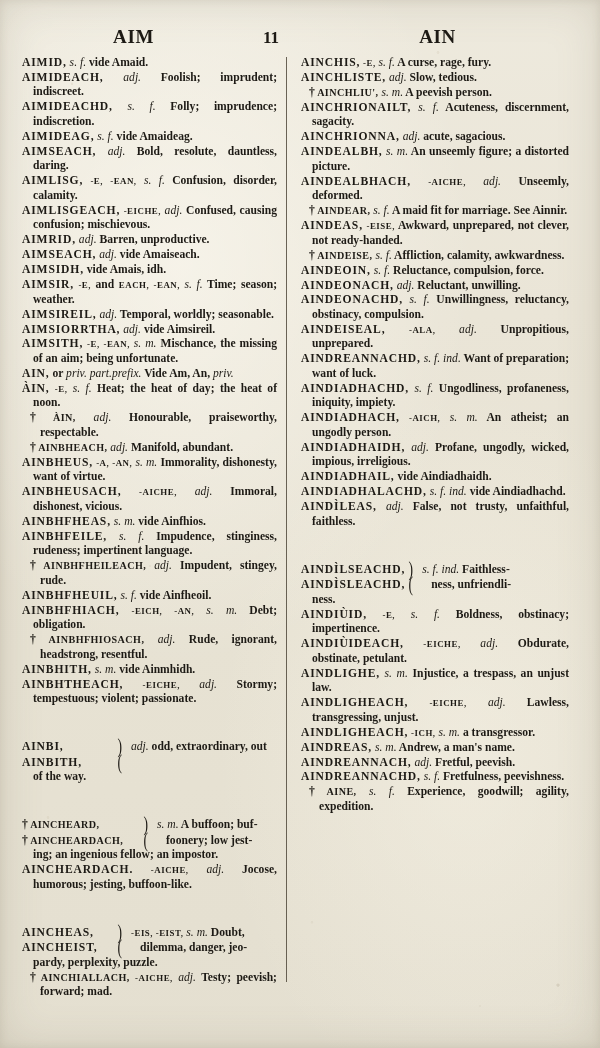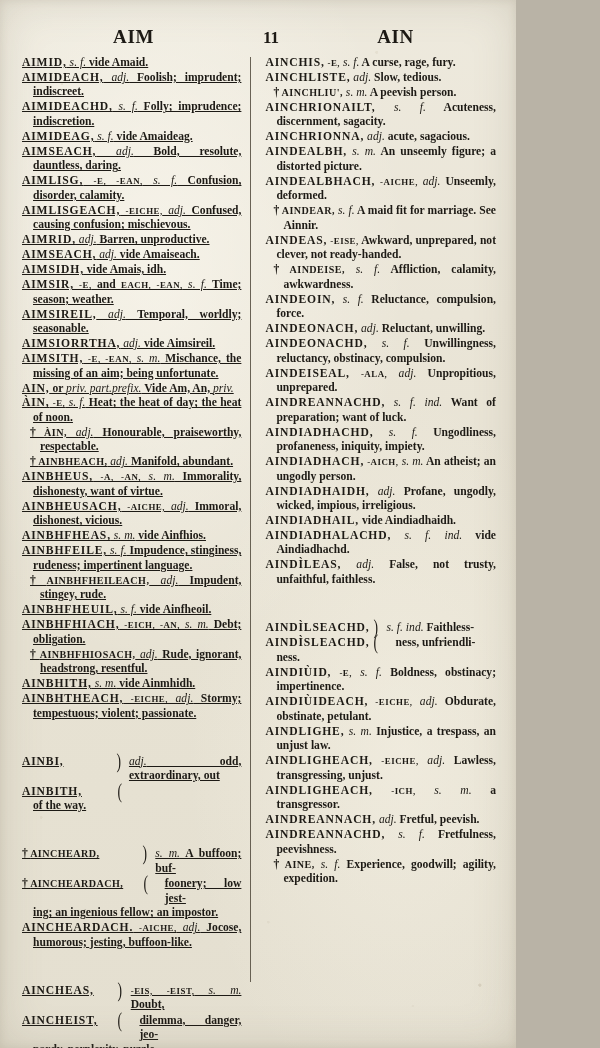--- a/index.html
+++ b/index.html
@@ -2,21 +2,21 @@
 <html><head>
 <meta charset="utf-8">
 <style>
   html, body {
     margin: 0;
     padding: 0;
     background: #b9b3a6;
   }
   #page {
     position: relative;
-    width: 516px;
+    width: 600px;
     height: 1048px;
     background:
       radial-gradient(ellipse 70% 55% at 30% 25%, rgba(255,253,246,0.55) 0%, rgba(255,253,246,0) 70%),
       radial-gradient(ellipse 60% 50% at 78% 72%, rgba(250,246,234,0.45) 0%, rgba(250,246,234,0) 70%),
       linear-gradient(176deg, #eeeade 0%, #eae5d7 32%, #e7e2d3 60%, #e4dfd0 100%);
     overflow: hidden;
     font-family: "Liberation Serif", "DejaVu Serif", serif;
     color: #1d1a15;
   }
   
@@ -68,21 +68,21 @@
     left: 22px;
     right: 20px;
     bottom: 60px;
     display: flex;
   }
   .col {
     width: 255px;
     font-size: 11.6px;
     line-height: 14.55px;
   }
-  .col.left  { padding-right: 9px; text-decoration: underline; }
+  .col.left  { padding-right: 9px; }
   .col.right { padding-left: 14px; width: 268px; }
 
   .rule {
     width: 0;
     border-left: 1px solid #4a4336;
     margin: 1px 0 0 0;
     height: 925px;
     opacity: .82;
   }
 
@@ -274,20 +274,21 @@
             <span class="br-brace bottom"></span>
             <span class="br-tail" style="padding-left: 14px;"><span class="def">ness, unfriendli-</span></span>
           </div>
           <div class="br-cont def">ness.</div>
         </div>
         <div class="entry"><span class="hw">AINDIÙID,</span><span class="infl"> -E,</span><span class="pos"> s. f.</span><span class="def"> Boldness, obstinacy; impertinence.</span></div>
         <div class="entry"><span class="hw">AINDIÙIDEACH,</span><span class="infl"> -EICHE,</span><span class="pos"> adj.</span><span class="def"> Obdurate, obstinate, petulant.</span></div>
         <div class="entry"><span class="hw">AINDLIGHE,</span><span class="pos"> s. m.</span><span class="def"> Injustice, a trespass, an unjust law.</span></div>
         <div class="entry"><span class="hw">AINDLIGHEACH,</span><span class="infl"> -EICHE,</span><span class="pos"> adj.</span><span class="def"> Lawless, transgressing, unjust.</span></div>
         <div class="entry"><span class="hw">AINDLIGHEACH,</span><span class="infl"> -ICH,</span><span class="pos"> s. m.</span><span class="def"> a transgressor.</span></div>
+        <div class="entry"><span class="hw">AINDREAS,</span><span class="pos"> s. m.</span><span class="def"> Andrew, a man's name.</span></div>
         <div class="entry"><span class="hw">AINDREANNACH,</span><span class="pos"> adj.</span><span class="def"> Fretful, peevish.</span></div>
         <div class="entry"><span class="hw">AINDREANNACHD,</span><span class="pos"> s. f.</span><span class="def"> Fretfulness, peevishness.</span></div>
         <div class="entry dag"><span class="dagger">† </span><span class="hw sc">AINE,</span><span class="pos"> s. f.</span><span class="def"> Experience, goodwill; agility, expedition.</span></div>
       </div>
   </div>
 
   <div id="grain"></div>
   <div id="edge"></div>
 </div>
 

